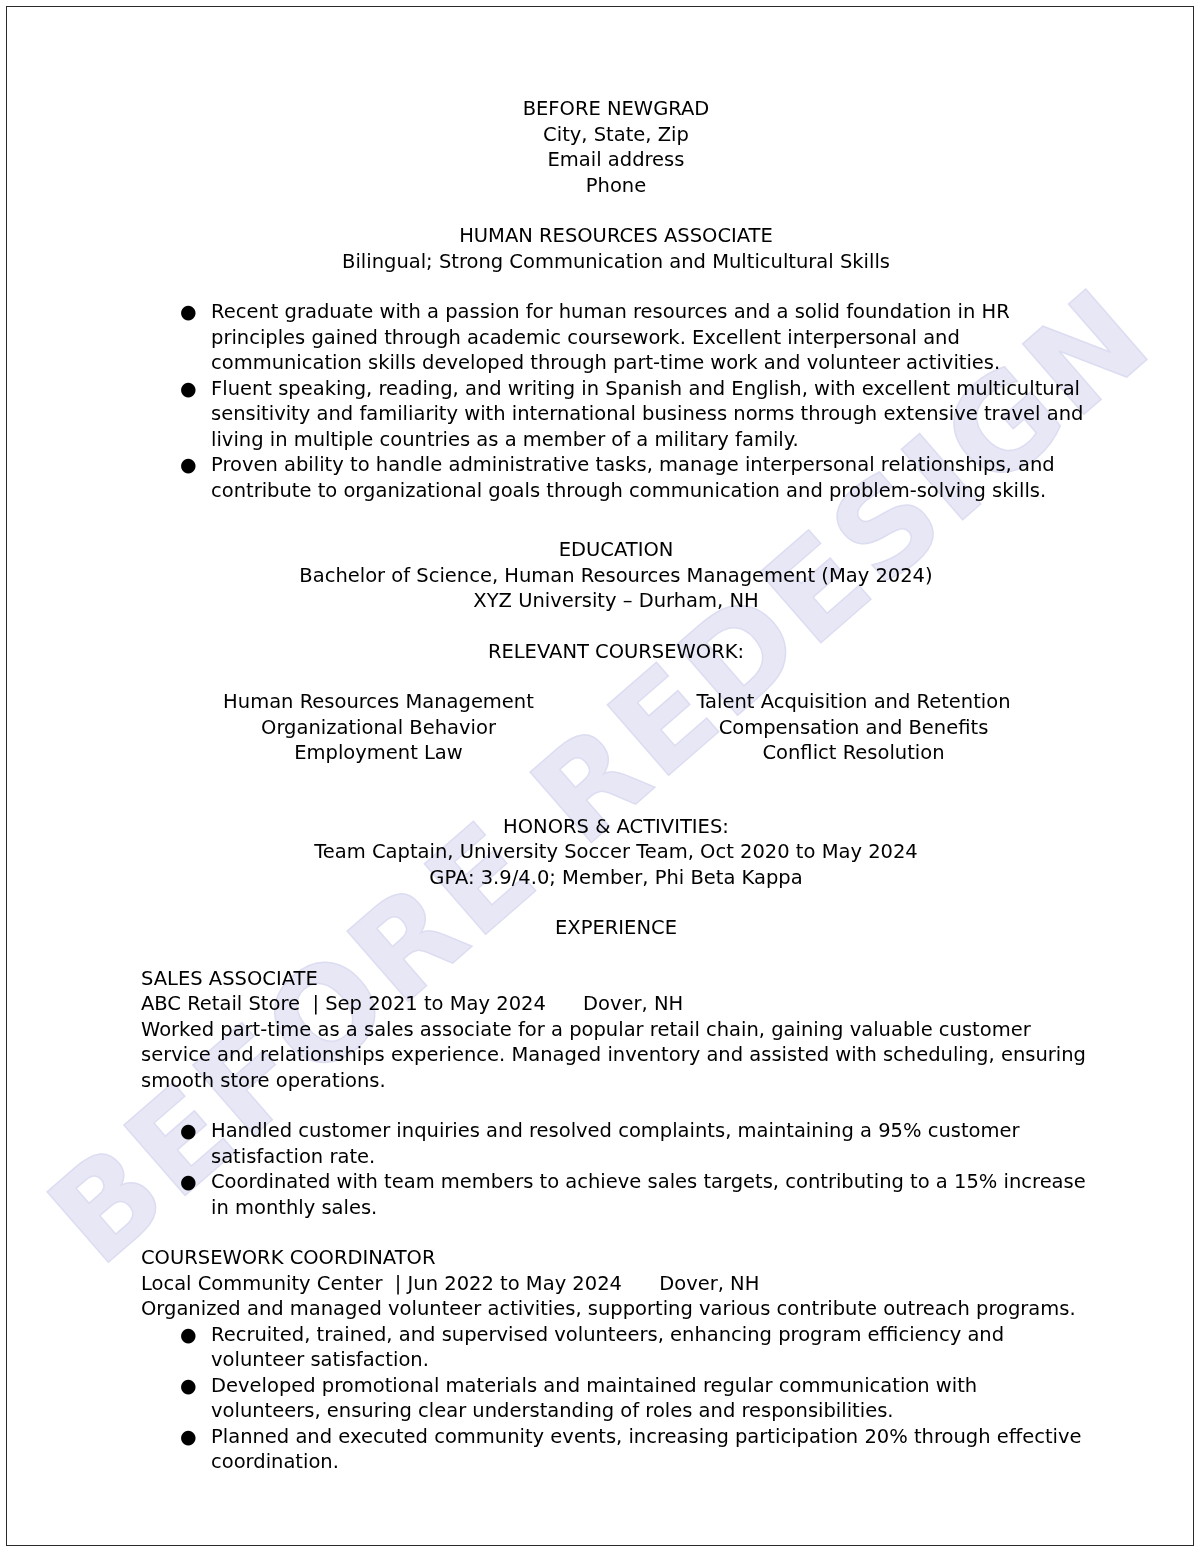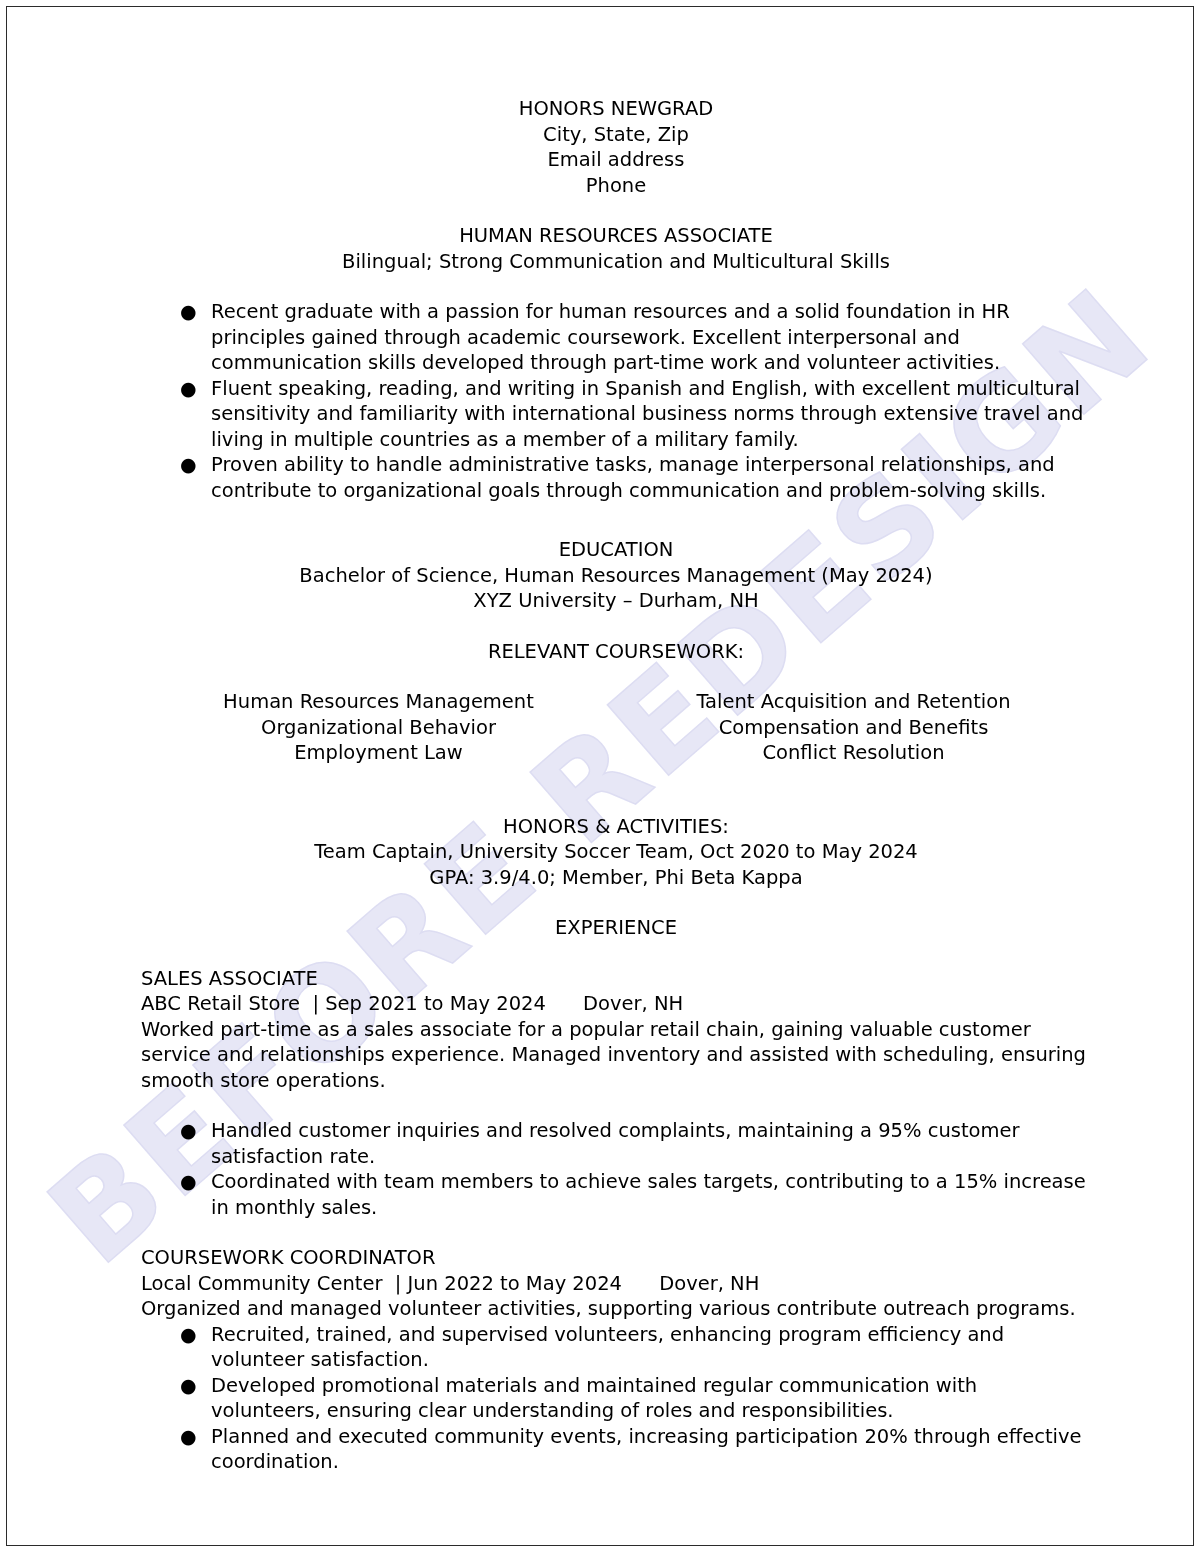--- a/index.html
+++ b/index.html
@@ -119,21 +119,21 @@
 <div class="page">
 
   <div class="watermark-layer">
     <div class="watermark" style="color: rgb(230, 230, 246);">BEFORE REDESIGN</div>
   </div>
 
   <div class="page-border" style="border-color: rgb(43, 43, 43);"></div>
 
   <div class="content">
 
-    <div class="center line">HONORS NEWGRAD</div>
+    <div class="center line">BEFORE NEWGRAD</div>
     <div class="center line">City, State, Zip</div>
     <div class="center line">Email address</div>
     <div class="center line">Phone</div>
 
     <div class="blank"></div>
 
     <div class="center line">HUMAN RESOURCES ASSOCIATE</div>
     <div class="center line">Bilingual; Strong Communication and Multicultural Skills</div>
 
     <div class="blank"></div>

